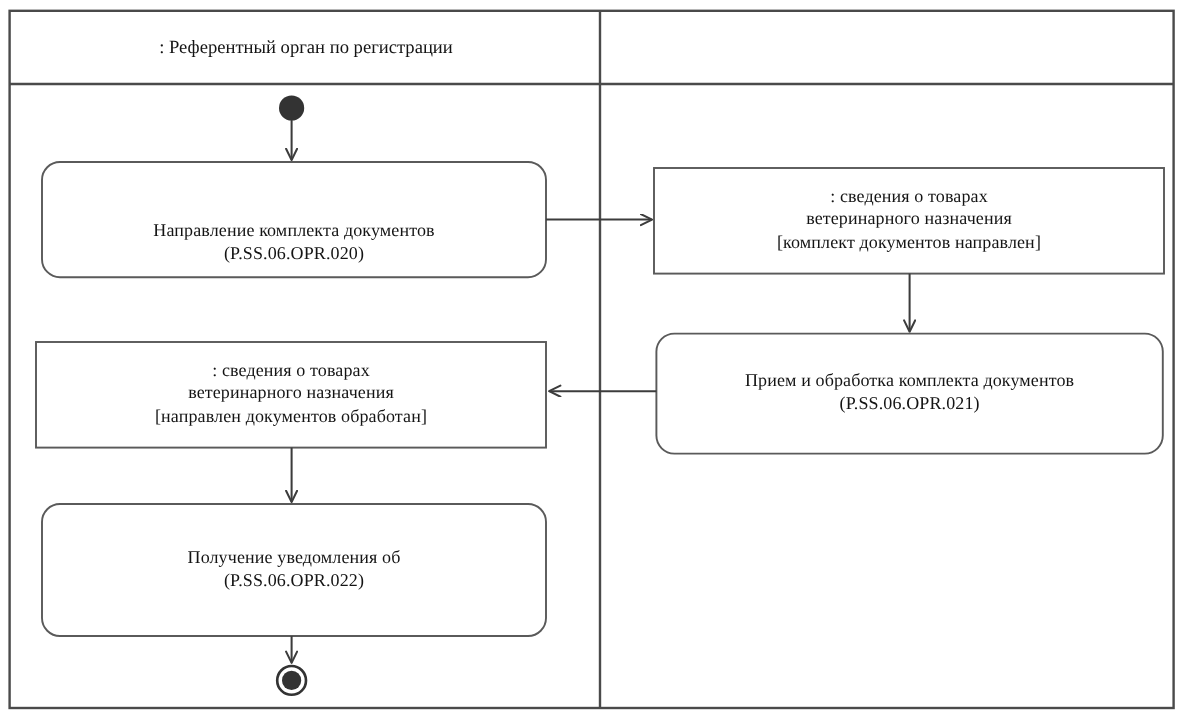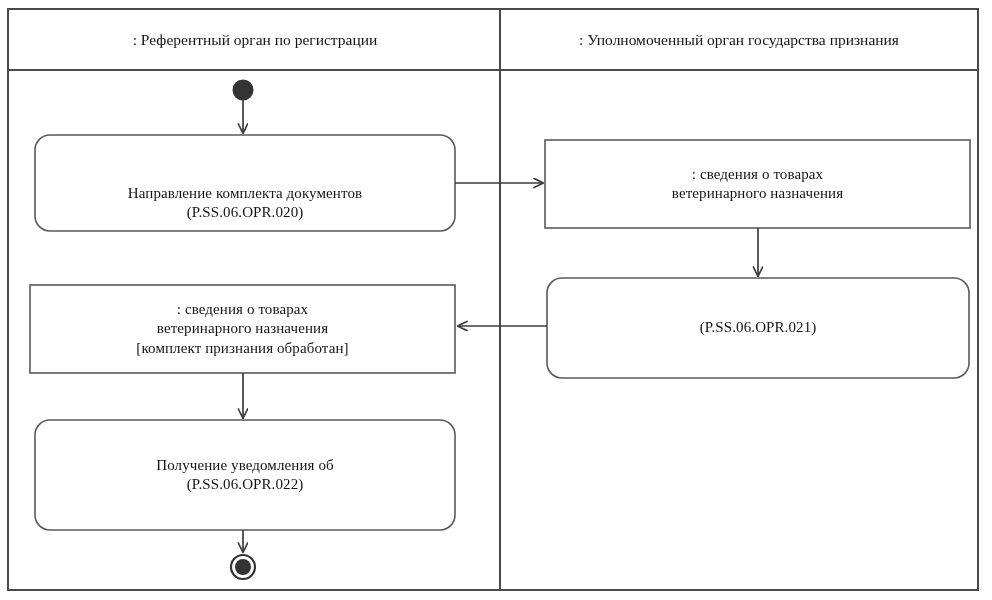--- a/index.html
+++ b/index.html
@@ -136,42 +136,41 @@
 
     <circle class="node-ring" cx="243" cy="567" r="12"></circle>
     <circle class="node-fill-dark" cx="243" cy="567" r="8"></circle>
   </svg>
 
   <div class="text-layer">
 
     <div class="lane-hdr" style="left:10px; top:10px; width:490px; height:60px;">
       <span>: Референтный орган по регистрации</span>
     </div>
-    <div class="lane-hdr" style="left:502px; top:10px; width:474px; height:60px;">
-      <span>: Уполномоченный орган государства признания</span>
-    </div>
 
     <div class="tbox" style="left:35px; top:135px; width:420px; height:96px;margin-top:20px;">
       <span class="ln">Направление комплекта документов</span>
       <span class="ln">(P.SS.06.OPR.020)</span>
     </div>
 
     <div class="tbox" style="left:545px; top:140px; width:425px; height:88px;">
       <span class="ln">: сведения о товарах</span>
       <span class="ln">ветеринарного назначения</span>
+      <span class="ln">[комплект документов направлен]</span>
     </div>
 
     <div class="tbox" style="left:547px; top:278px; width:422px; height:100px;">
+      <span class="ln">Прием и обработка комплекта документов</span>
       <span class="ln">(P.SS.06.OPR.021)</span>
     </div>
 
     <div class="tbox" style="left:30px; top:285px; width:425px; height:88px;">
       <span class="ln">: сведения о товарах</span>
       <span class="ln">ветеринарного назначения</span>
-      <span class="ln">[комплект признания обработан]</span>
+      <span class="ln">[направлен документов обработан]</span>
     </div>
 
     <div class="tbox" style="left:35px; top:420px; width:420px; height:110px;text-align:right;">
       <span class="ln">Получение уведомления об</span>
       <span class="ln">(P.SS.06.OPR.022)</span>
     </div>
 
   </div>
 </div>
 

